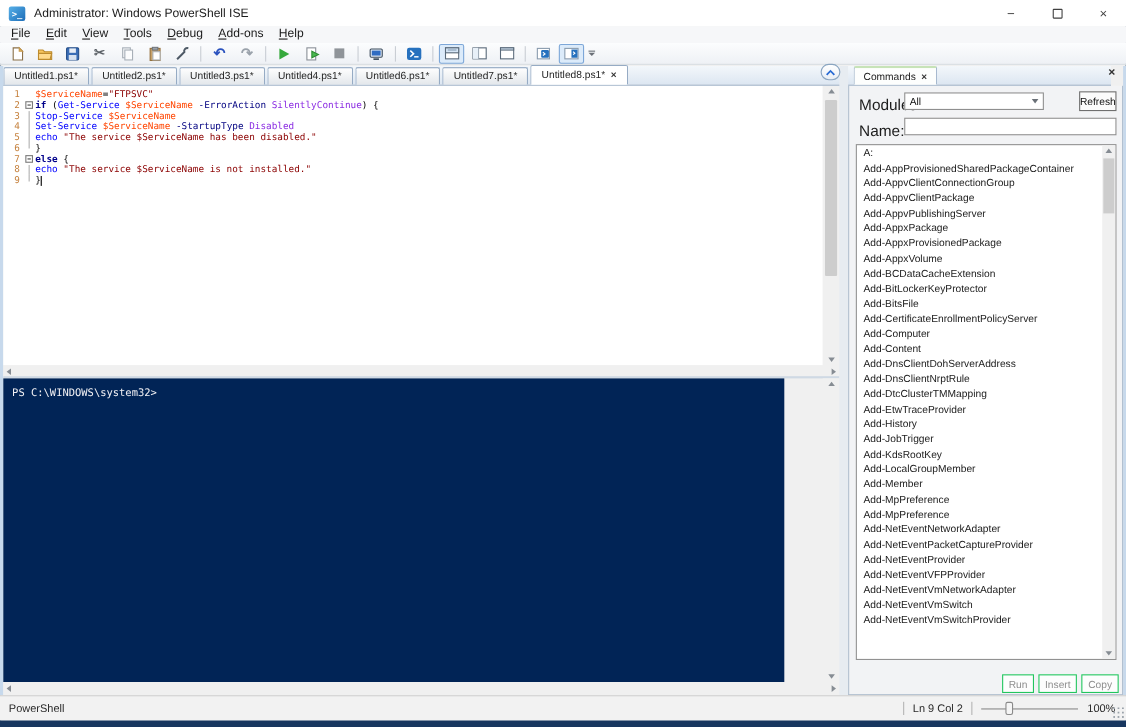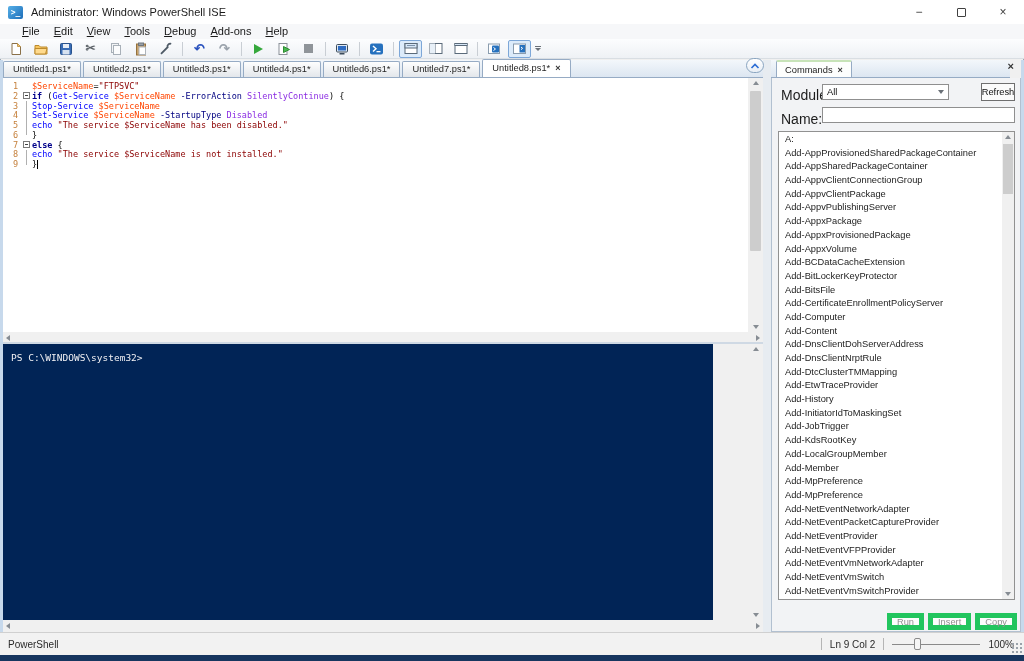--- a/index.html
+++ b/index.html
@@ -9,21 +9,21 @@
   
   .titlebar{position:absolute;top:0;left:0;right:0;height:24px;background:#ffffff;display:flex;align-items:center}
   .app-icon{margin-left:8px;width:15px;height:13px;border-radius:2px;flex:none;
             background:linear-gradient(135deg,#57b0e8,#1d6db8);color:#fff;
             font:bold 8px "DejaVu Sans Mono",monospace;display:flex;align-items:center;justify-content:center}
   .title-text{margin-left:8px;font-size:11px;color:#1b1b1b}
   .win-controls{margin-left:auto;display:flex;height:100%}
   .win-btn{width:42px;display:flex;align-items:center;justify-content:center;font-size:12px;color:#404040}
   .maxi-box{width:9px;height:9px;border:1.2px solid #404040;border-radius:1px}
   
-  .menubar{position:absolute;top:24px;left:0;right:0;height:15px;background:#f6f7f9;display:flex;align-items:center;padding-left:15px;font-size:11px;color:#1a1a1a}
+  .menubar{position:absolute;top:24px;left:0;right:0;height:15px;background:#f6f7f9;display:flex;align-items:center;padding-left:3px;font-size:11px;color:#1a1a1a}
   .menu-item{padding:0 7px;line-height:15px}
   .menu-item u{text-decoration:underline}
   
   .toolbar{position:absolute;top:39px;left:0;right:0;height:20px;background:linear-gradient(#fcfdfe,#eef1f5);
            border-bottom:1px solid #d9dee3;display:flex;align-items:center;padding-left:4px;gap:2px}
   .tbtn{width:23px;height:18px;display:flex;align-items:center;justify-content:center;border:1px solid transparent;border-radius:2px}
   .tbtn.selected{border-color:#7da7d8;background:#dcebfa}
   .tsep{width:1px;height:14px;background:#c9ced4;margin:0 3px}
   .uglyph{font-size:13px;font-weight:bold;line-height:13px}
   .tri-run{width:0;height:0;border-top:5px solid transparent;border-bottom:5px solid transparent;border-left:9px solid #35a83c}
@@ -91,21 +91,21 @@
   .refresh-btn{position:absolute;left:981px;top:83px;width:34px;height:18px;border:1px solid #6f6f6f;background:#fbfbfb;
                font-size:9.3px;color:#111;display:flex;align-items:center;justify-content:center}
   .name-input{position:absolute;left:822px;top:107px;width:193px;height:16px;border:1px solid #8f8f8f;background:#fff;
               font-size:9.3px;padding:0 4px;font-family:"Liberation Sans",sans-serif}
   .listbox{position:absolute;left:778px;top:131px;width:237px;height:469px;background:#fff;border:1px solid #919191;overflow:hidden}
   .list-items{position:absolute;left:0;top:1px;right:12px;bottom:0;overflow:hidden}
   .cmd-item{height:13.7px;line-height:13.7px;padding-left:6px;font-size:9.3px;color:#1c1c1c;white-space:nowrap}
   .list-sb{position:absolute;right:0;top:0;bottom:0;width:12px;background:#f0f0f0;display:flex;flex-direction:column;align-items:center;justify-content:space-between;padding:3px 0}
   .list-thumb{position:absolute;right:1px;top:12px;width:10px;height:50px;background:#cdcdcd}
   .panel-btns{position:absolute;right:7px;top:613px;display:flex;gap:4px}
-  .pbtn{height:17px;padding:0 5px;border:5px solid #22c55e;background:#fdfdfd;color:#8f8f8f;font-size:9.3px;display:flex;align-items:center}
+  .pbtn{height:17px;padding:0 5px;border:1px solid #22c55e;background:#fdfdfd;color:#8f8f8f;font-size:9.3px;display:flex;align-items:center}
   
   .statusbar{position:absolute;left:0;right:0;top:632px;height:23px;background:#f2f2f2;border-top:1px solid #d0d0d0;display:flex;align-items:center;font-size:10px;color:#2a2a2a}
   .status-left{margin-left:8px}
   .status-right{margin-left:auto;display:flex;align-items:center;margin-right:10px;gap:8px}
   .ssep{width:1px;height:12px;background:#b5b5b5}
   .slider{position:relative;width:88px;height:14px}
   .slider .track{position:absolute;left:0;right:0;top:7px;height:1px;background:#8a8a8a}
   .slider .sthumb{position:absolute;left:22px;top:1px;width:7px;height:12px;background:#f5f5f5;border:1px solid #8a8a8a;border-radius:2px}
   .grip{position:absolute;right:2px;bottom:8px;width:10px;height:10px;
         background-image:radial-gradient(circle at 1px 1px,#9aa2aa 1px,transparent 1px);background-size:4px 4px}
@@ -329,39 +329,37 @@
 </div>
 <div class="refresh-btn">Refresh</div>
 
 <div class="panel-label lbl-name">Name:</div>
 <input class="name-input" type="text" value="" style="">
 
 <div class="listbox">
   <div class="list-items">
       <div class="cmd-item">A:</div>
       <div class="cmd-item">Add-AppProvisionedSharedPackageContainer</div>
-      <div class="cmd-item">Add-AppSharedPackageContainer</div>
       <div class="cmd-item">Add-AppvClientConnectionGroup</div>
       <div class="cmd-item">Add-AppvClientPackage</div>
       <div class="cmd-item">Add-AppvPublishingServer</div>
       <div class="cmd-item">Add-AppxPackage</div>
       <div class="cmd-item">Add-AppxProvisionedPackage</div>
       <div class="cmd-item">Add-AppxVolume</div>
       <div class="cmd-item">Add-BCDataCacheExtension</div>
       <div class="cmd-item">Add-BitLockerKeyProtector</div>
       <div class="cmd-item">Add-BitsFile</div>
       <div class="cmd-item">Add-CertificateEnrollmentPolicyServer</div>
       <div class="cmd-item">Add-Computer</div>
       <div class="cmd-item">Add-Content</div>
       <div class="cmd-item">Add-DnsClientDohServerAddress</div>
       <div class="cmd-item">Add-DnsClientNrptRule</div>
       <div class="cmd-item">Add-DtcClusterTMMapping</div>
       <div class="cmd-item">Add-EtwTraceProvider</div>
       <div class="cmd-item">Add-History</div>
-      <div class="cmd-item">Add-InitiatorIdToMaskingSet</div>
       <div class="cmd-item">Add-JobTrigger</div>
       <div class="cmd-item">Add-KdsRootKey</div>
       <div class="cmd-item">Add-LocalGroupMember</div>
       <div class="cmd-item">Add-Member</div>
       <div class="cmd-item">Add-MpPreference</div>
       <div class="cmd-item">Add-MpPreference</div>
       <div class="cmd-item">Add-NetEventNetworkAdapter</div>
       <div class="cmd-item">Add-NetEventPacketCaptureProvider</div>
       <div class="cmd-item">Add-NetEventProvider</div>
       <div class="cmd-item">Add-NetEventVFPProvider</div>

